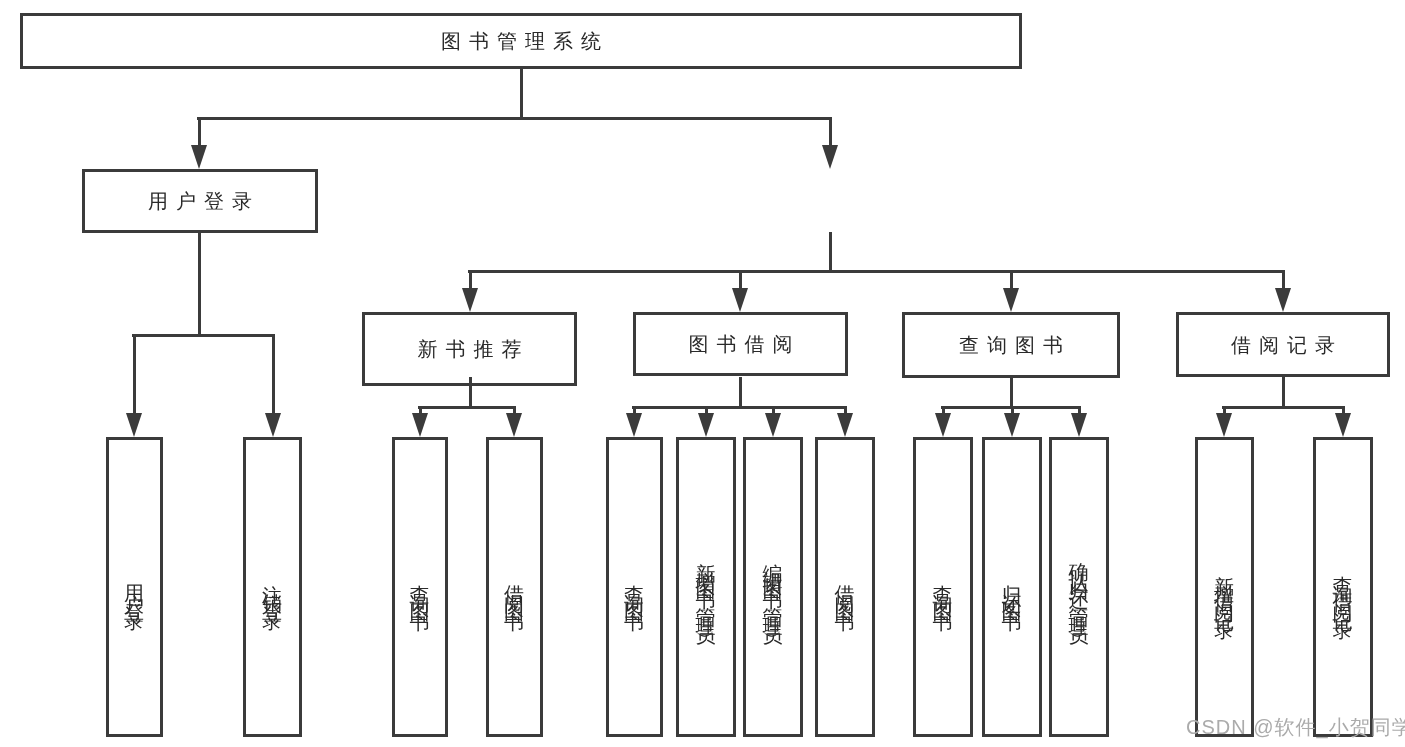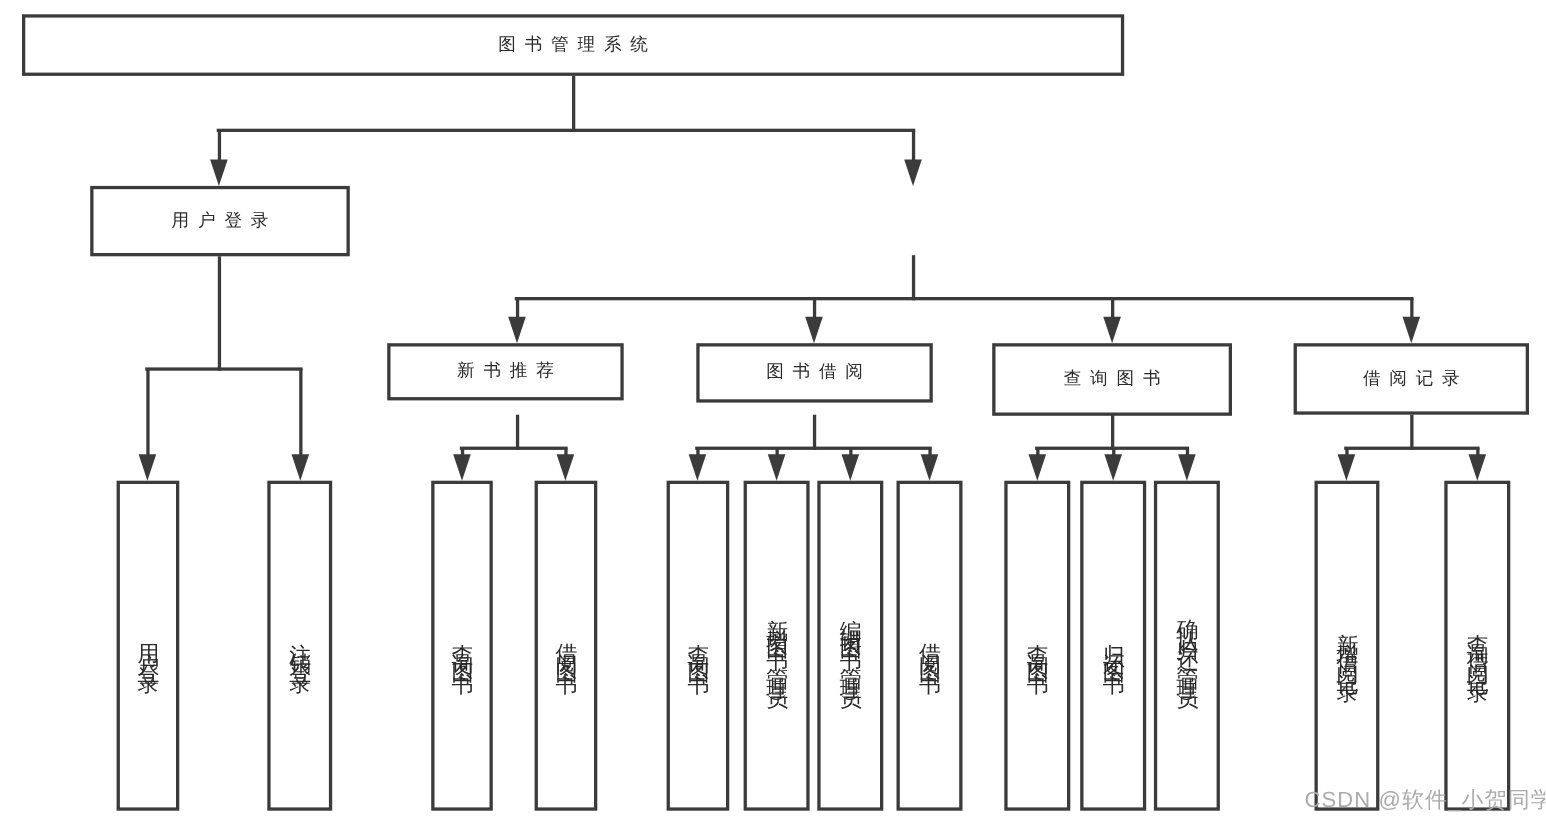--- a/index.html
+++ b/index.html
@@ -14,21 +14,21 @@
   .hbox {
     position: absolute;
     box-sizing: border-box;
     border: 3px solid #3b3b3b;
     background: #ffffff;
     display: flex;
     align-items: center;
     justify-content: center;
   }
   .hbox span {
-    font-size: 16px;
+    font-size: 20px;
     letter-spacing: 8px;
     text-indent: 8px;
     color: #2a2a2a;
     white-space: nowrap;
     line-height: 1;
   }
   .vbox {
     position: absolute;
     box-sizing: border-box;
     border: 3px solid #3b3b3b;
@@ -75,24 +75,24 @@
 <div id="canvas">
 
   <div class="hbox" style="left:20px;top:13px;width:1002px;height:56px">
     <span>图书管理系统</span>
   </div>
 
   <div class="hbox" style="left:82px;top:169px;width:236px;height:64px">
     <span>用户登录</span>
   </div>
 
-  <div class="hbox" style="left:352px;top:312px;width:215px;height:52px">
+  <div class="hbox" style="left:362px;top:312px;width:215px;height:74px">
     <span>新书推荐</span>
   </div>
-  <div class="hbox" style="left:633px;top:312px;width:215px;height:54px">
+  <div class="hbox" style="left:633px;top:312px;width:215px;height:64px">
     <span>图书借阅</span>
   </div>
   <div class="hbox" style="left:902px;top:312px;width:218px;height:66px">
     <span>查询图书</span>
   </div>
   <div class="hbox" style="left:1176px;top:312px;width:214px;height:65px">
     <span>借阅记录</span>
   </div>
 
   <div class="vbox" style="left:106px;top:437px;width:57px;height:300px">

